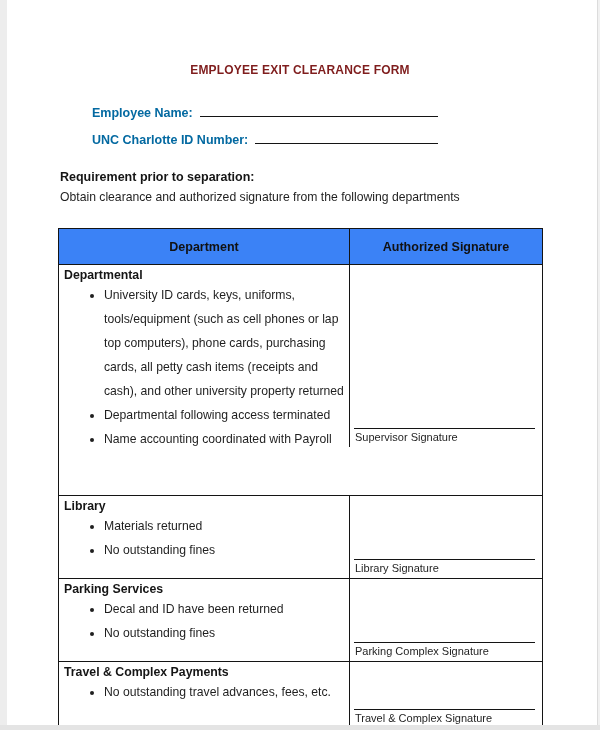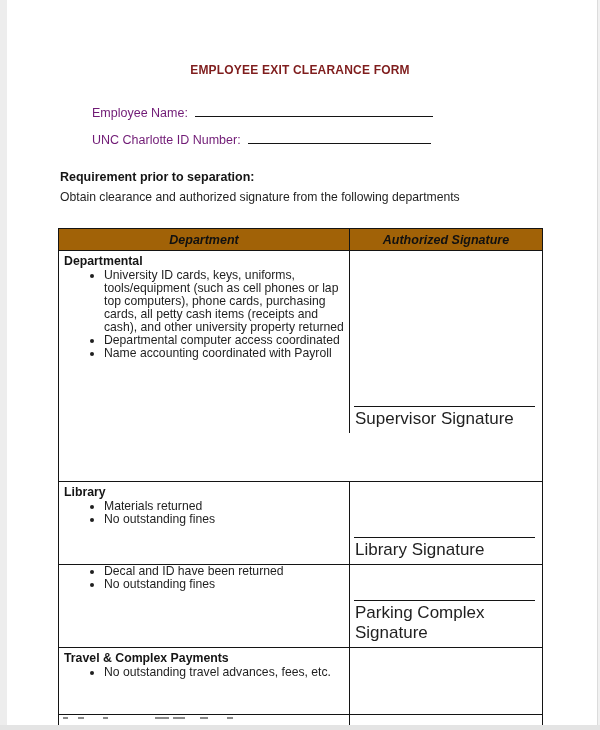--- a/index.html
+++ b/index.html
@@ -11,48 +11,48 @@
   
   .edge-left  { position: absolute; left: 0; top: 0; width: 7px; height: 730px; background: #ededed; }
   .edge-right { position: absolute; right: 0; top: 0; width: 3px; height: 730px; background: #f1f1f1; border-left: 1px solid #dcdcdc; }
   .edge-bottom{ position: absolute; left: 0; bottom: 0; width: 600px; height: 5px; background: #e4e4e4; }
 
   .doc-title { margin-top: 63px; text-align: center; font-weight: bold; font-size: 12px; letter-spacing: .2px; color: #7f1d1d; }
 
   .field-row { margin-left: 60px; font-size: 12.5px; }
   .field-row.first { margin-top: 27px; }
   .field-row.second { margin-top: 11px; }
-  .field-label { font-weight: normal; color: #701a75; padding-left: 32px; }
+  .field-label { font-weight: bold; color: #0369a1; padding-left: 32px; }
   .fill-line { display: inline-block; height: 13px; border-bottom: 1.5px solid #141414; margin-left: 7px; vertical-align: baseline; }
   .fill-line.name { width: 238px; }
   .fill-line.idnum { width: 183px; }
 
   .req-heading { margin: 23px 0 0 60px; font-weight: bold; font-size: 12.5px; color: #151515; }
   .req-body { margin: 6px 0 0 60px; font-size: 12.2px; }
 
   
   .clearance-table { margin: 24px 0 0 58px; width: 485px; border: 1.5px solid #141414; }
   .trow { display: flex; border-top: 1px solid #141414; }
-  .trow.header { border-top: none; background: #a16207; height: 21px; font-style: italic; }
+  .trow.header { border-top: none; background: #3b82f6; height: 35px; }
   .cell-dept { width: 291px; border-right: 1px solid #141414; position: relative; }
   .cell-sig { flex: 1; display: flex; flex-direction: column; justify-content: flex-end; }
   .trow.header .cell-dept, .trow.header .cell-sig { display: flex; align-items: center; justify-content: center; font-weight: bold; font-size: 12.5px; color: #111; }
 
   .r0 { height: 183px; }
   .r1 { height: 83px; margin-top: 48px; }
   .r2 { height: 83px; }
   .r3 { height: 67px; }
   .r4 { height: 48px; }
 
   .dept-name { font-weight: bold; font-size: 12.3px; color: #151515; padding: 3px 4px 1px 5px; }
   .dept-items { list-style: disc; padding-left: 45px; font-size: 12.2px; }
-  .dept-items li { line-height: 13px; padding-right: 2px; }
+  .dept-items li { line-height: 24px; padding-right: 2px; }
 
   .sig-line { border-bottom: 1.5px solid #141414; margin: 0 7px 0 4px; height: 0; }
-  .sig-label { font-size: 17px; padding: 2px 0 4px 5px; }
+  .sig-label { font-size: 11px; padding: 2px 0 4px 5px; }
 
   
   .remnant { position: absolute; top: 2px; height: 2px; background: #8a8a8a; }
 </style>
 </head>
 <body>
 
 <div class="page">
 
   <div class="doc-title">EMPLOYEE EXIT CLEARANCE FORM</div>
@@ -73,21 +73,21 @@
     <div class="trow header">
       <div class="cell-dept">Department</div>
       <div class="cell-sig">Authorized Signature</div>
     </div>
 
     <div class="trow r0">
       <div class="cell-dept">
         <div class="dept-name">Departmental</div>
         <ul class="dept-items">
           <li>University ID cards, keys, uniforms, tools/equipment (such as cell phones or lap top computers), phone cards, purchasing cards, all petty cash items (receipts and cash), and other university property returned</li>
-          <li>Departmental computer access coordinated</li>
+          <li>Departmental following access terminated</li>
           <li>Name accounting coordinated with Payroll</li>
         </ul>
       </div>
       <div class="cell-sig">
         <div class="sig-line"></div>
         <div class="sig-label">Supervisor Signature</div>
       </div>
     </div>
 
     <div class="trow r1">
@@ -99,37 +99,42 @@
         </ul>
       </div>
       <div class="cell-sig">
         <div class="sig-line"></div>
         <div class="sig-label">Library Signature</div>
       </div>
     </div>
 
     <div class="trow r2">
       <div class="cell-dept">
+        <div class="dept-name">Parking Services</div>
         <ul class="dept-items">
           <li>Decal and ID have been returned</li>
           <li>No outstanding fines</li>
         </ul>
       </div>
       <div class="cell-sig">
         <div class="sig-line"></div>
         <div class="sig-label">Parking Complex Signature</div>
       </div>
     </div>
 
     <div class="trow r3">
       <div class="cell-dept">
         <div class="dept-name">Travel &amp; Complex Payments</div>
         <ul class="dept-items">
           <li>No outstanding travel advances, fees, etc.</li>
         </ul>
+      </div>
+      <div class="cell-sig">
+        <div class="sig-line"></div>
+        <div class="sig-label">Travel &amp; Complex Signature</div>
       </div>
     </div>
 
     <div class="trow r4">
       <div class="cell-dept">
         <span class="remnant" style="left:4px;width:5px;"></span>
         <span class="remnant" style="left:19px;width:6px;"></span>
         <span class="remnant" style="left:44px;width:5px;"></span>
         <span class="remnant" style="left:96px;width:14px;"></span>
         <span class="remnant" style="left:114px;width:12px;"></span>

